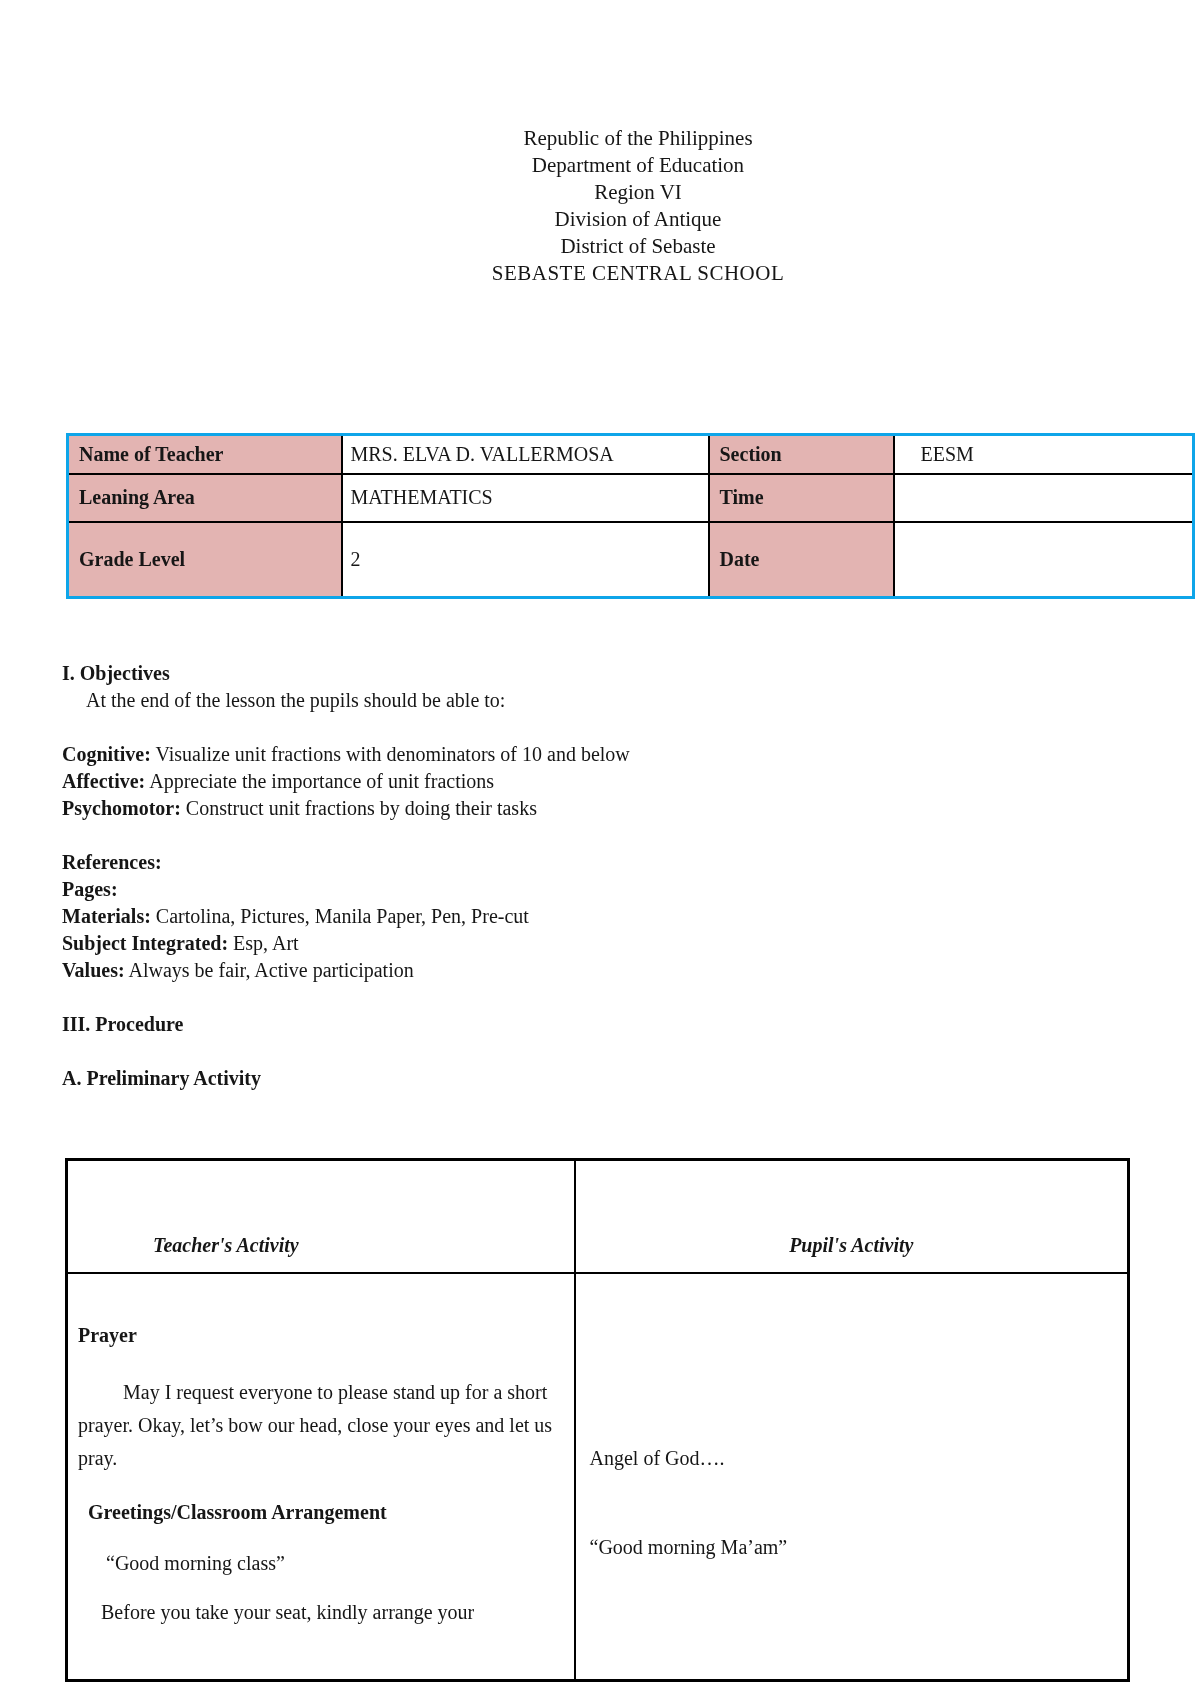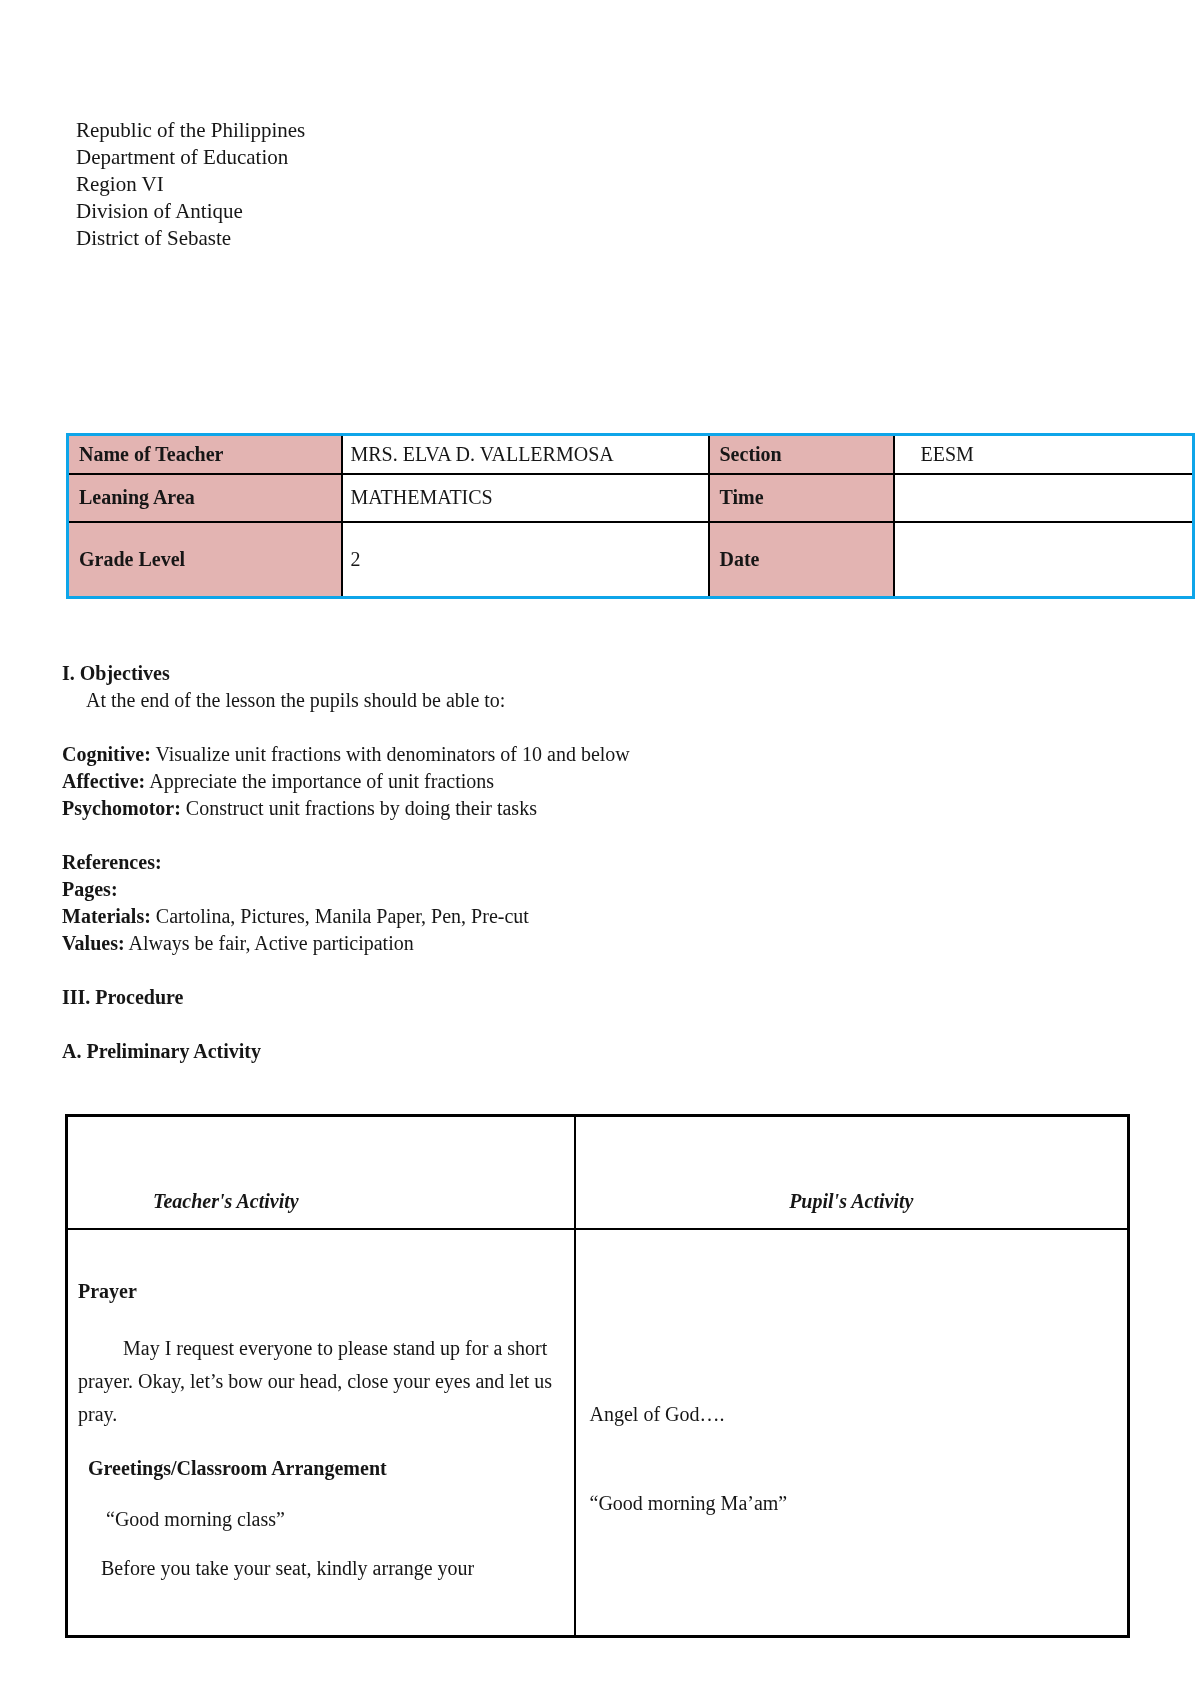--- a/index.html
+++ b/index.html
@@ -5,22 +5,22 @@
   html,body{margin:0;padding:0;background:#fff;}
   .page{
     position:relative;width:1200px;height:1698px;background:#ffffff;
     font-family:"Liberation Serif","DejaVu Serif",serif;color:#161616;
     font-size:20px;overflow:hidden;
   }
   .page p{margin:0;}
 
   
   .header-block{
-    position:absolute;left:76px;top:117px;width:1124px;
-    font-size:21px;line-height:27px;
+    position:absolute;left:76px;top:125px;width:1124px;
+    text-align:center;font-size:21px;line-height:27px;
   }
   .school-name{margin-top:47px;letter-spacing:.5px;}
 
   
   .info-table{
     position:absolute;left:66px;top:433px;width:1126px;
     border-collapse:collapse;table-layout:fixed;font-size:20px;
     border:3px solid #0ea5e9;
   }
   .info-table td{
@@ -33,21 +33,21 @@
   
   .body-text{
     position:absolute;left:62px;top:660px;width:1090px;line-height:27px;
   }
   .body-text .bold{font-weight:bold;}
   .body-text .indent{padding-left:24px;}
   .sp{height:27px;}
 
   
   .activity-table{
-    position:absolute;left:65px;top:1114px;width:1062px;
+    position:absolute;left:65px;top:1158px;width:1062px;
     border-collapse:collapse;table-layout:fixed;border:3px solid #000;
     font-size:20px;
   }
   .activity-table td{border:2px solid #000;vertical-align:top;padding:0;overflow:hidden;}
   .activity-table .ath td{
     height:96px;vertical-align:bottom;padding-bottom:15px;
     font-weight:bold;font-style:italic;
   }
   .activity-table .th-teacher{padding-left:85px;}
   .activity-table .th-pupil{text-align:center;}
@@ -66,20 +66,21 @@
 <body>
 
 <div class="page">
 
   <div class="header-block">
     <p>Republic of the Philippines</p>
     <p>Department of Education</p>
     <p>Region VI</p>
     <p>Division of Antique</p>
     <p>District of Sebaste</p>
+    <p class="school-name">SEBASTE CENTRAL SCHOOL</p>
   </div>
 
   <table class="info-table">
     <colgroup>
       <col style="width:274px">
         <col style="width:367px">
         <col style="width:185px">
         <col style="width:300px">
     </colgroup>
     <tbody>
@@ -108,20 +109,21 @@
     <p class="bold">I. Objectives</p>
     <p class="indent">At the end of the lesson the pupils should be able to:</p>
     <div class="sp"></div>
     <p><b>Cognitive:</b> <span>Visualize unit fractions with denominators of 10 and below</span></p>
     <p><b>Affective:</b> <span>Appreciate the importance of unit fractions</span></p>
     <p><b>Psychomotor:</b> <span>Construct unit fractions by doing their tasks</span></p>
     <div class="sp"></div>
     <p><b>References:</b> <span></span></p>
     <p><b>Pages:</b> <span></span></p>
     <p><b>Materials:</b> <span>Cartolina, Pictures, Manila Paper, Pen, Pre-cut</span></p>
+    <p><b>Subject Integrated:</b> <span>Esp, Art</span></p>
     <p><b>Values:</b> <span>Always be fair, Active participation</span></p>
     <div class="sp"></div>
     <p class="bold">III. Procedure</p>
     <div class="sp"></div>
     <p class="bold">A. Preliminary Activity</p>
   </div>
 
   <table class="activity-table">
     <colgroup>
         <col style="width:508px">

